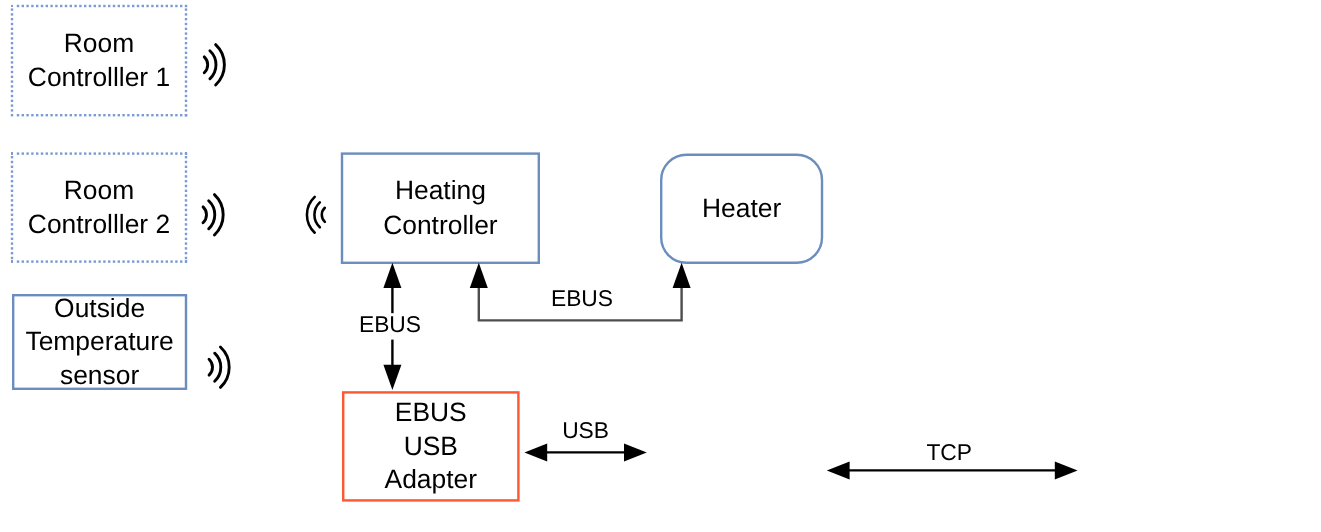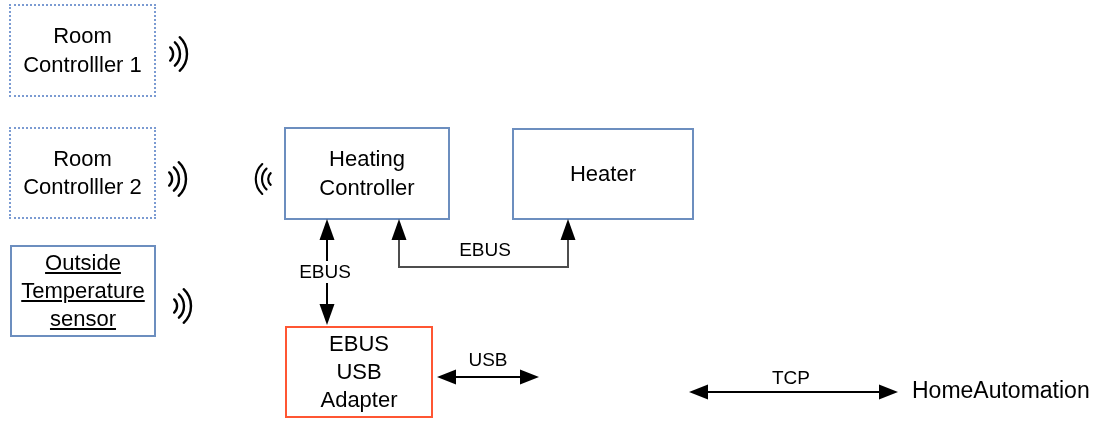--- a/index.html
+++ b/index.html
@@ -12,23 +12,23 @@
     position:absolute;box-sizing:border-box;background:#fff;
     display:flex;align-items:center;justify-content:center;
     text-align:center;font-size:22px;line-height:1.28;
     white-space:pre-line;color:var(--text,#000);
   }
   .b-dotted{border:2px dotted var(--dotted-blue,#7b9bd2);}
   .b-blue{border:2px solid var(--box-blue,#6c8ebf);}
   .b-orange{border:2px solid var(--box-orange,#ff5633);}
   #rc1{left:9px;top:4px;width:147px;height:93px;}
   #rc2{left:9px;top:127px;width:147px;height:92px;}
-  #ots{left:10px;top:245px;width:146px;height:92px;text-decoration:underline;}
+  #ots{left:10px;top:245px;width:146px;height:80px;}
   #heating{left:284px;top:127px;width:166px;height:93px;}
-  #heater{left:512px;top:128px;width:182px;height:92px;}
+  #heater{left:550px;top:128px;width:136px;height:92px;border-radius:22px;}
   #adapter{left:285px;top:326px;width:148px;height:92px;}
   #rpi{left:540px;top:329px;width:148px;height:92px;align-items:flex-start;padding-top:3px;font-size:23px;}
   #ebusd{left:605px;top:368px;width:84px;height:53px;font-size:17px;}
   #homeauto{position:absolute;left:912px;top:377px;font-size:23px;white-space:nowrap;}
   .wifi{position:absolute;}
   .wifi path{fill:none;stroke:var(--line-black,#000);stroke-width:2.4;stroke-linecap:round;}
   #wifi-rc1{left:162px;top:30px;width:36px;height:48px;}
   #wifi-rc2{left:161px;top:155px;width:36px;height:48px;}
   #wifi-ots{left:166px;top:282px;width:36px;height:48px;}
   #wifi-rx{left:246px;top:156px;width:32px;height:46px;transform:scaleX(-1);}
@@ -79,21 +79,20 @@
     <path d="M12.9 12.3 A16 16 0 0 1 12.9 35.7"></path>
     <path d="M17.7 7.2 A23 23 0 0 1 17.7 40.8"></path>
   </svg>
 
   <div id="heating" class="box b-blue">Heating
 Controller</div>
   <div id="heater" class="box b-blue">Heater</div>
   <div id="adapter" class="box b-orange">EBUS
 USB
 Adapter</div>
-  <div id="homeauto">HomeAutomation</div>
 
   <svg id="connectors" width="1101" height="443" viewBox="0 0 1101 443">
 
     <g>
       <line class="cline" x1="327" y1="236" x2="327" y2="308"></line>
       <polygon class="chead" points="327,219 319.5,240 334.5,240"></polygon>
       <polygon class="chead" points="327,325 319.5,304 334.5,304"></polygon>
     </g>
 
     <g>

